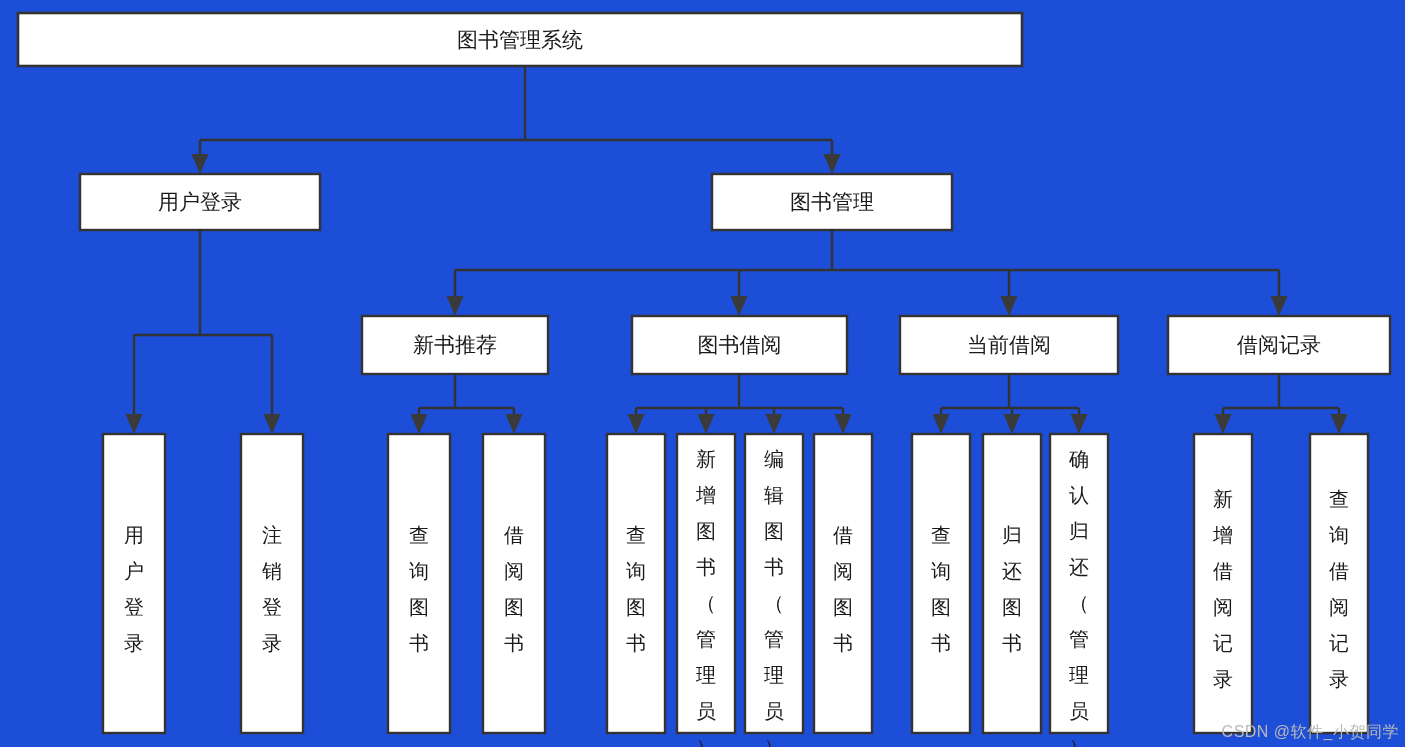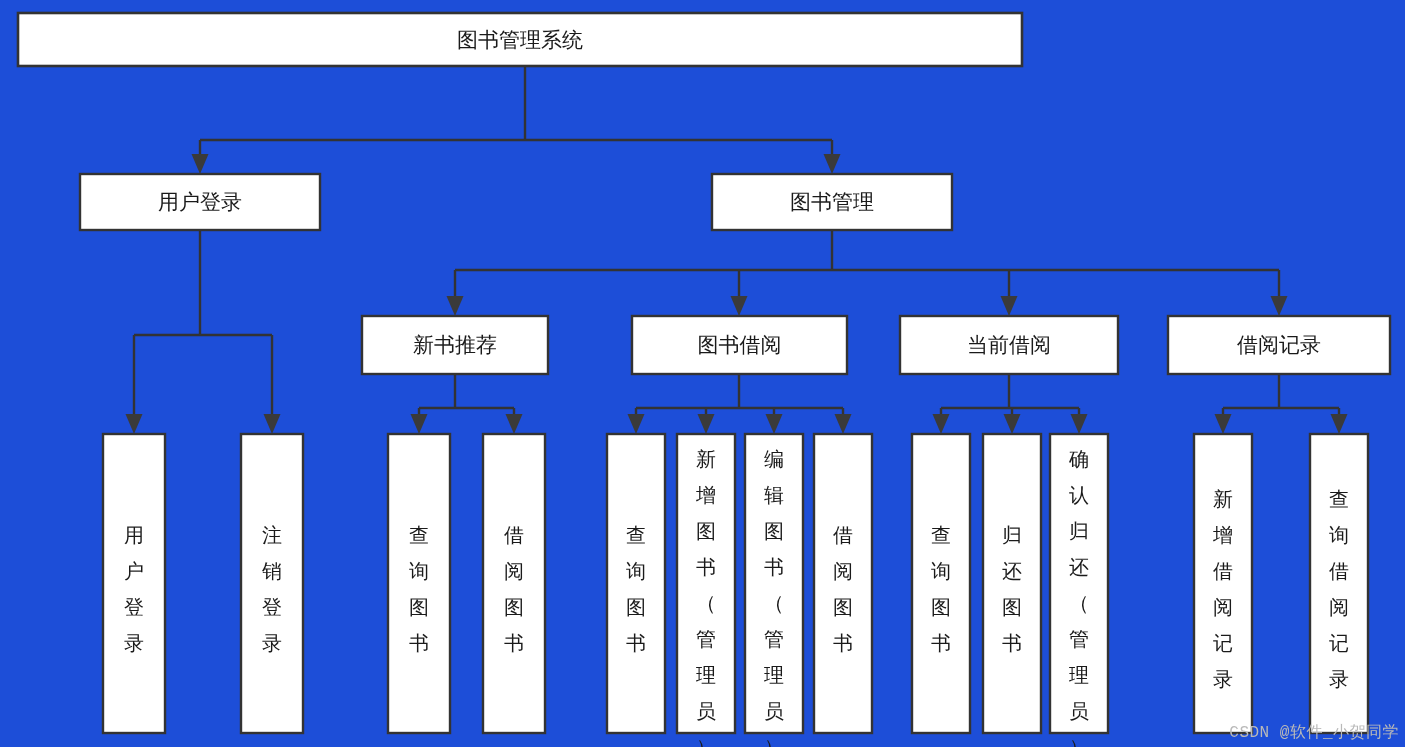--- a/index.html
+++ b/index.html
@@ -61,21 +61,21 @@
   .vlabel-char {
     fill: #1a1a1a;
     font-family: "DejaVu Sans", "Liberation Sans", sans-serif;
     font-size: 20px;
     text-anchor: middle;
   }
   #watermark {
     position: absolute;
     right: 6px;
     bottom: 4px;
-    font-family: Liberation Mono, monospace;
+    font-family: Liberation Sans, sans-serif;
     font-size: 16px;
     color: #b9b9b9;
     letter-spacing: 0.5px;
     white-space: nowrap;
     user-select: none;
     pointer-events: none;
   }
 </style>
 </head>
 <body>

